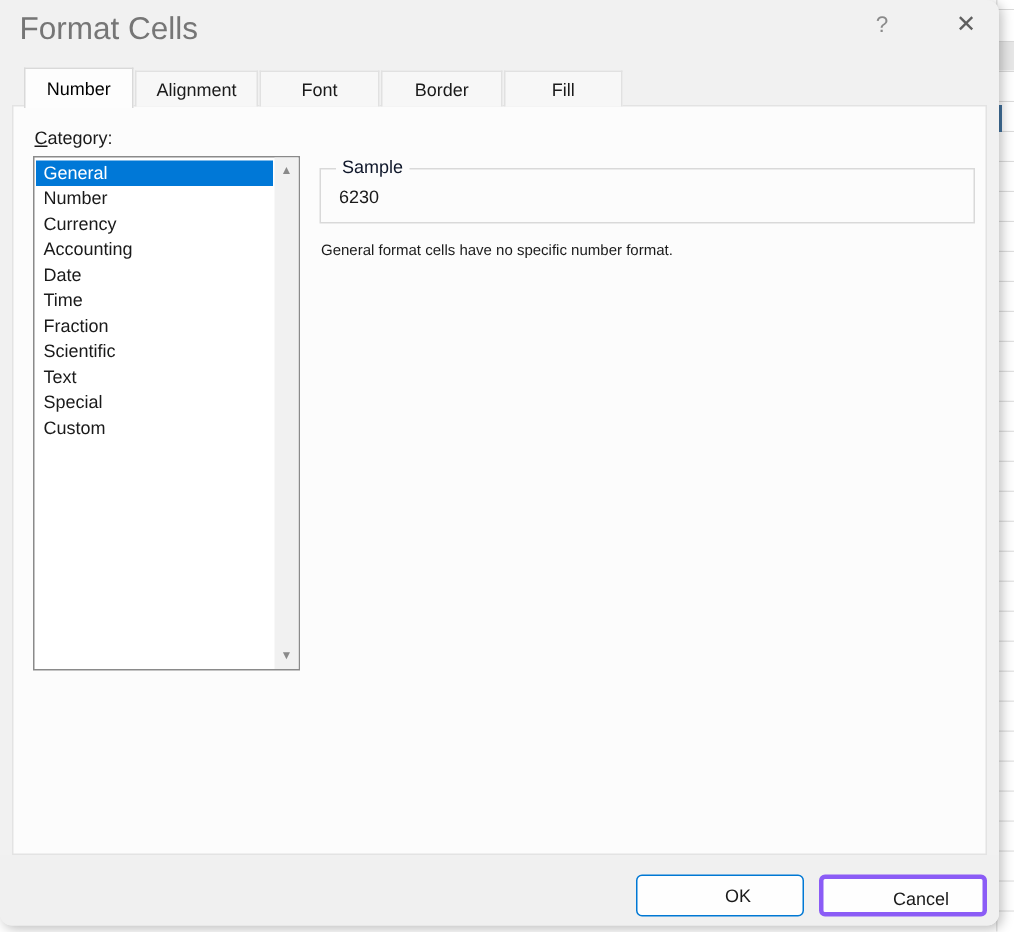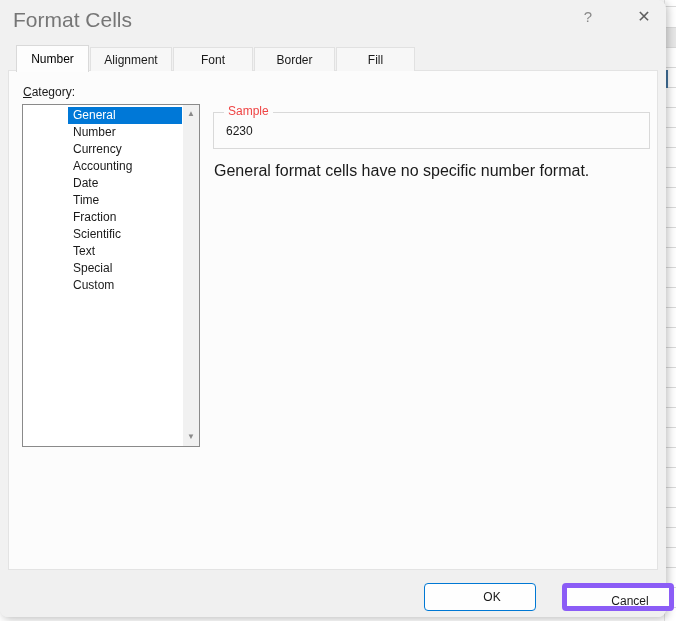--- a/index.html
+++ b/index.html
@@ -42,48 +42,48 @@
 
   
   .panel { position:absolute; left:8px; top:70px; width:650px; height:500px;
     background:#fcfcfc; border:1px solid #e3e3e3; z-index:1; }
 
   .category-label { position:absolute; left:14px; top:14px; font-size:12px; color:#1a1a1a; }
   .category-label u { text-decoration:underline; }
 
   .listbox { position:absolute; left:13px; top:33px; width:178px; height:343px;
     background:#ffffff; border:1px solid #8a8a8a; }
-  .list-items { position:absolute; left:1px; top:2px; right:17px;padding-left:44px; }
+  .list-items { position:absolute; left:1px; top:2px; right:17px; }
   .list-item { height:17px; line-height:17px; font-size:12px; color:#1a1a1a; padding-left:5px;
     white-space:nowrap; cursor:default; }
   .list-item.selected { background:var(--sel-bg,#0078d7); color:var(--sel-fg,#ffffff); }
 
   .v-scrollbar { position:absolute; top:0; right:0; width:16px; height:100%; background:#f1f1f1; }
   .scroll-arrow { position:absolute; left:0; width:16px; height:16px; color:#8a8a8a;
     font-size:8px; text-align:center; line-height:16px; cursor:default; }
   .scroll-arrow.up { top:1px; }
   .scroll-arrow.down { bottom:1px; }
 
   
   .sample-group { position:absolute; left:204px; top:41px; width:437px; height:37px;
     border:1px solid #d9d9d9; background:#fcfcfc; }
   .sample-legend { position:absolute; left:10px; top:-9px; padding:0 4px; background:#fcfcfc;
-    font-size:12px; color:#ef4444; }
+    font-size:12px; color:#0f172a; }
   .sample-value { position:absolute; left:12px; top:11px; font-size:12px; color:#1a1a1a;text-align:center; }
 
-  .format-desc { position:absolute; left:205px; top:91px; font-size:16px; color:#1a1a1a; }
+  .format-desc { position:absolute; left:205px; top:91px; font-size:10px; color:#1a1a1a; }
 
   
   .footer { position:absolute; left:0; bottom:0; width:100%; height:47px;
     background:#f0f0f0; border-radius:0 0 8px 8px; }
   .btn { position:absolute; top:13px; height:28px; width:112px; background:#fefefe;
     font-size:12px; color:#1a1a1a; text-align:center; line-height:26px;
     border-radius:4px; cursor:default;padding-left:24px; }
   .btn-ok { left:424px; border:1px solid var(--ok-border,#0078d4); }
-  .btn-cancel { left:562px; border:5px solid #8b5cf6; }
+  .btn-cancel { left:546px; border:3px solid #8b5cf6; }
 </style>
 </head>
 <body>
 
 <div class="sheet-strip"></div>
 <div class="sheet-header-frag"></div>
 <div class="sheet-selection-frag"></div>
 
 <div class="dialog">
 

